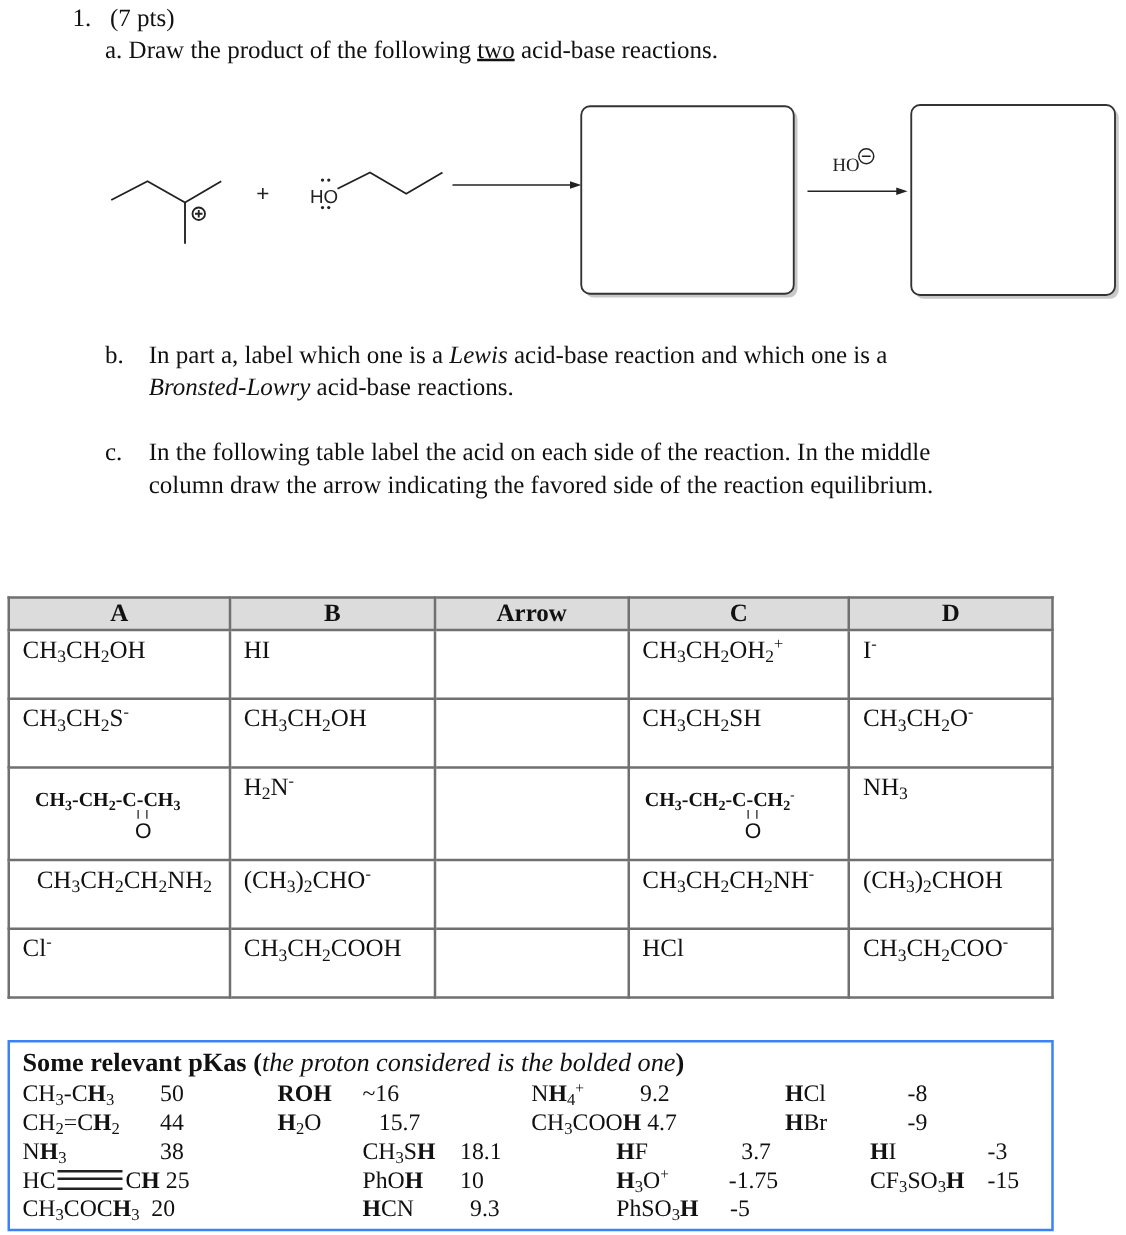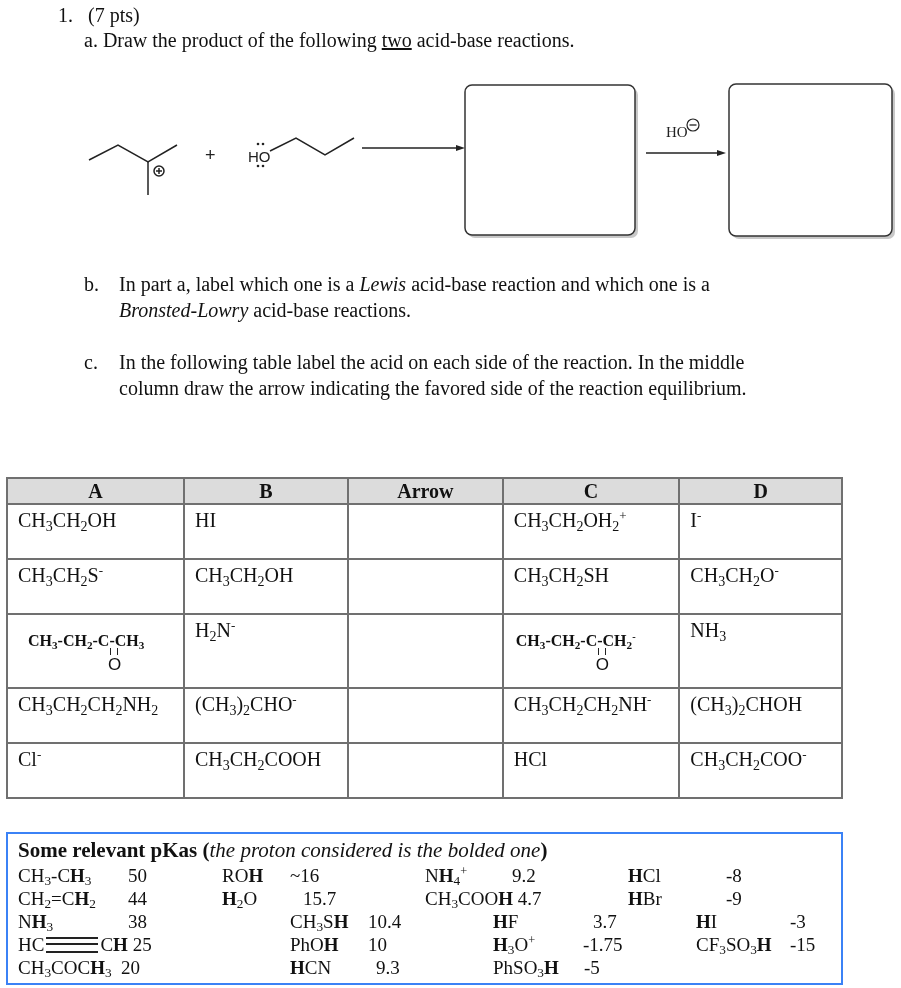--- a/index.html
+++ b/index.html
@@ -133,21 +133,21 @@
       <td></td>
       <td style="padding-top:12px;padding-left:12px;">
         <span class="ketone">CH<sub>3</sub>-CH<sub>2</sub>-C-CH<sub>2</sub><sup>-</sup>
           <span class="dbl" style="left:82px;top:16px;"></span>
           <span class="o" style="left:80px;top:21px;">O</span>
         </span>
       </td>
       <td>NH<sub>3</sub></td>
     </tr>
     <tr class="r4">
-      <td style="padding-left:10px;padding-right:2px;">CH<sub>3</sub>CH<sub>2</sub>CH<sub>2</sub>NH<sub>2</sub></td>
+      <td style="padding-left:10px;padding-right:2px;text-align:center;">CH<sub>3</sub>CH<sub>2</sub>CH<sub>2</sub>NH<sub>2</sub></td>
       <td style="padding-left:10px;">(CH<sub>3</sub>)<sub>2</sub>CHO<sup>-</sup></td>
       <td></td>
       <td>CH<sub>3</sub>CH<sub>2</sub>CH<sub>2</sub>NH<sup>-</sup></td>
       <td>(CH<sub>3</sub>)<sub>2</sub>CHOH</td>
     </tr>
     <tr class="r5">
       <td>Cl<sup>-</sup></td>
       <td>CH<sub>3</sub>CH<sub>2</sub>COOH</td>
       <td></td>
       <td>HCl</td>
@@ -161,26 +161,26 @@
 
   <div class="e" style="left:10px;top:31px;">CH<sub>3</sub>-C<b>H</b><sub>3</sub></div>
   <div class="e" style="left:120px;top:31px;">50</div>
   <div class="e" style="left:10px;top:54px;">CH<sub>2</sub>=C<b>H</b><sub>2</sub></div>
   <div class="e" style="left:120px;top:54px;">44</div>
   <div class="e" style="left:10px;top:77px;">N<b>H</b><sub>3</sub></div>
   <div class="e" style="left:120px;top:77px;">38</div>
   <div class="e" style="left:10px;top:100px;">HC<span class="triple"></span>C<b>H</b> <span>25</span></div>
   <div class="e" style="left:10px;top:123px;">CH<sub>3</sub>COC<b>H</b><sub>3</sub>&nbsp; <span>20</span></div>
 
-  <div class="e" style="left:214px;top:31px;">RO<b>H</b></div>
+  <div class="e" style="left:214px;top:31px;font-weight:bold;">RO<b>H</b></div>
   <div class="e" style="left:282px;top:31px;">~16</div>
   <div class="e" style="left:214px;top:54px;"><b>H</b><sub>2</sub>O</div>
   <div class="e" style="left:295px;top:54px;">15.7</div>
   <div class="e" style="left:282px;top:77px;text-align:center;">CH<sub>3</sub>S<b>H</b></div>
-  <div class="e" style="left:360px;top:77px;">10.4</div>
+  <div class="e" style="left:360px;top:77px;">18.1</div>
   <div class="e" style="left:282px;top:100px;">PhO<b>H</b></div>
   <div class="e" style="left:360px;top:100px;">10</div>
   <div class="e" style="left:282px;top:123px;"><b>H</b>CN</div>
   <div class="e" style="left:368px;top:123px;">9.3</div>
 
   <div class="e" style="left:417px;top:31px;">N<b>H</b><sub>4</sub><sup>+</sup></div>
   <div class="e" style="left:504px;top:31px;">9.2</div>
   <div class="e" style="left:417px;top:54px;">CH<sub>3</sub>COO<b>H</b> <span>4.7</span></div>
   <div class="e" style="left:485px;top:77px;"><b>H</b>F</div>
   <div class="e" style="left:585px;top:77px;">3.7</div>

